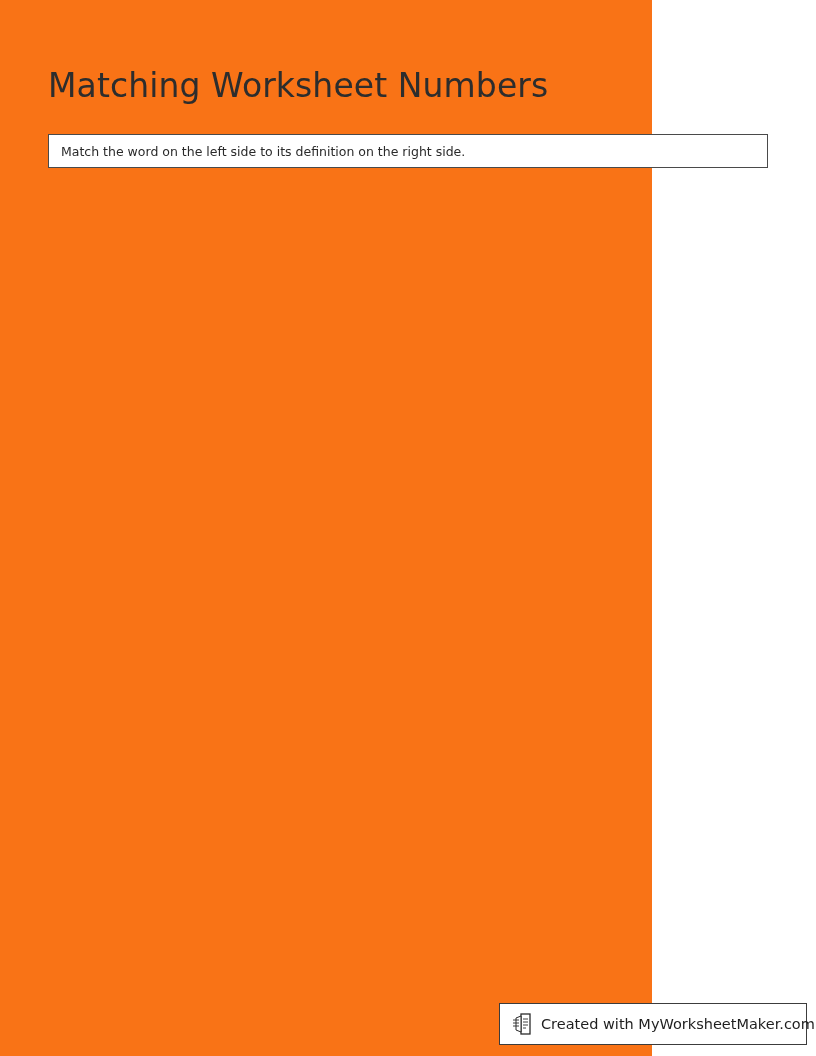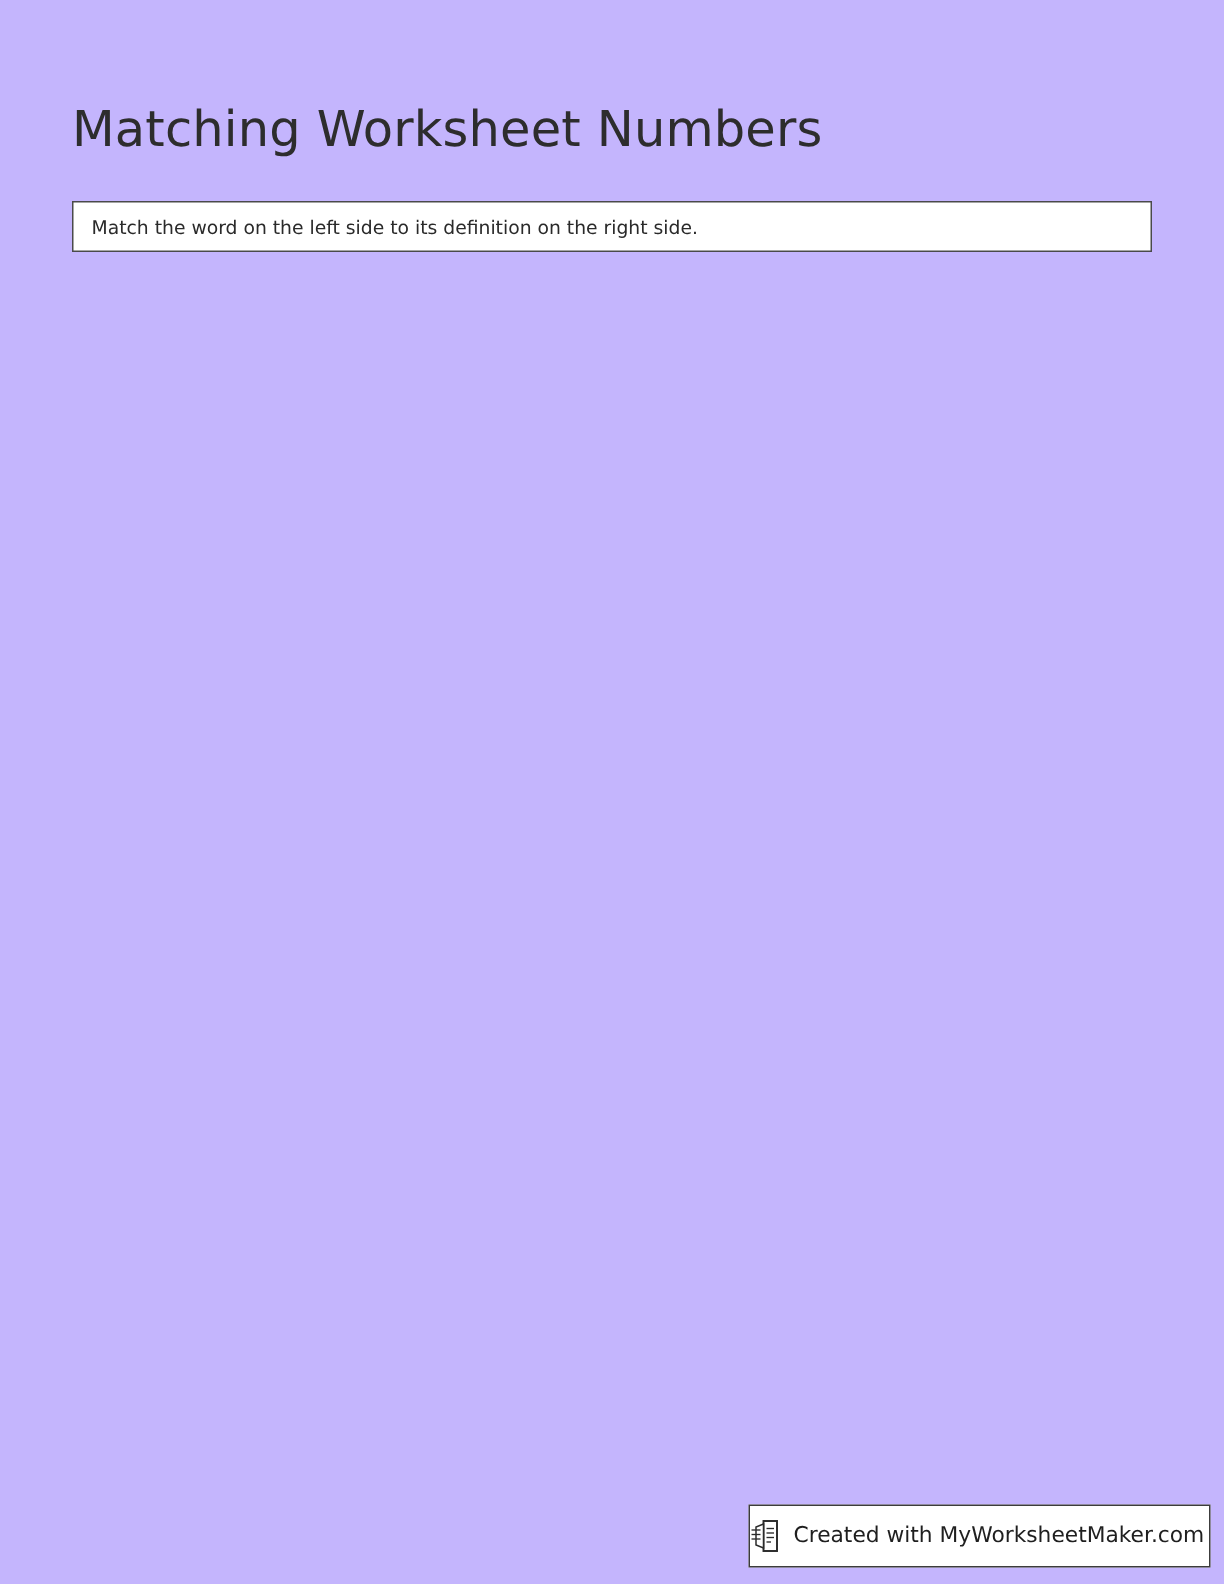--- a/index.html
+++ b/index.html
@@ -12,23 +12,23 @@
     height: 1056px;
     position: relative;
     font-family: "DejaVu Sans", sans-serif;
     color: #231f20;
     overflow: hidden;
   }
 
   .page {
     position: absolute;
     inset: 0;
-    width: 816px;
+    width: 652px;
     height: 1056px;
-    background: #c4b5fd;
+    background: #f97316;
   }
 
   .worksheet-title {
     position: absolute;
     left: 48px;
     top: 44px;
     font-size: 33px;
     font-weight: 400;
     letter-spacing: 0.1px;
     color: #2d2d2d;
@@ -71,20 +71,21 @@
     position: absolute;
     left: 499px;
     top: 1003px;
     width: 308px;
     height: 42px;
     box-sizing: border-box;
     border: 1px solid #3c3c3c;
     background: #ffffff;
     display: flex;
     align-items: center;
+    padding-left: 12px;
   }
 
   .footer-logo {
     width: 22px;
     height: 24px;
     position: relative;
     flex: 0 0 auto;
     margin-right: 7px;
   }
 

